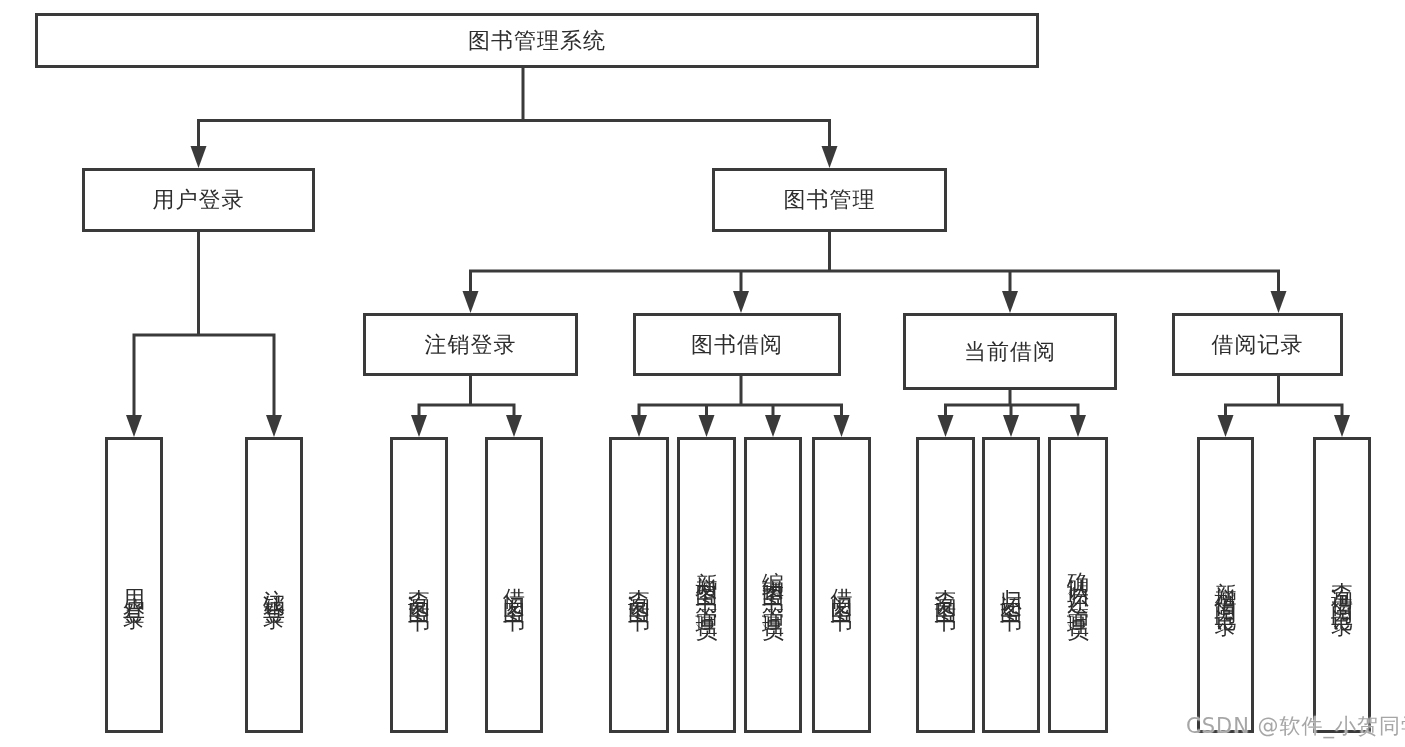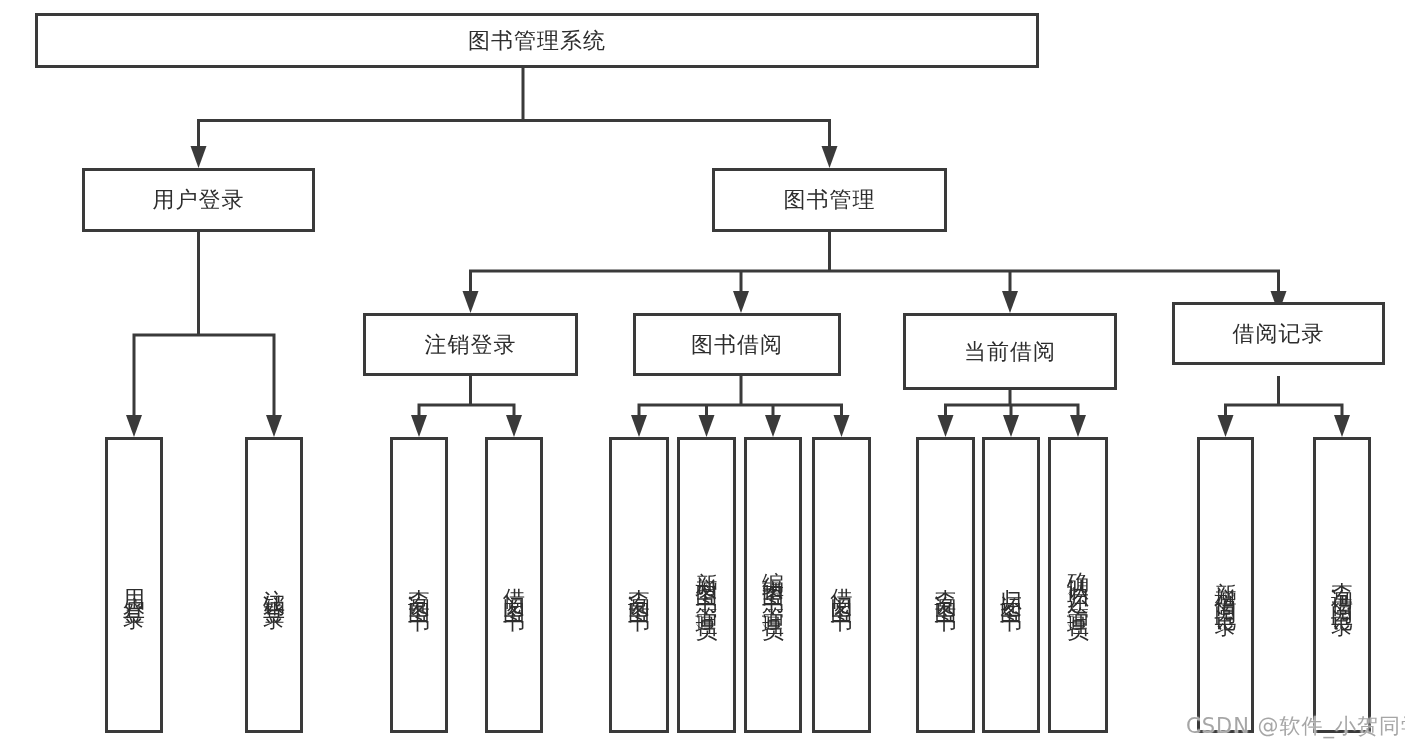--- a/index.html
+++ b/index.html
@@ -83,21 +83,21 @@
 
   <div class="node hbox" style="left:363px;top:313px;width:215px;height:63px">
     <span>注销登录</span>
   </div>
   <div class="node hbox" style="left:633px;top:313px;width:208px;height:63px">
     <span>图书借阅</span>
   </div>
   <div class="node hbox" style="left:903px;top:313px;width:214px;height:77px">
     <span>当前借阅</span>
   </div>
-  <div class="node hbox" style="left:1172px;top:302px;width:213px;height:63px">
+  <div class="node hbox" style="left:1172px;top:313px;width:171px;height:63px">
     <span>借阅记录</span>
   </div>
 
   <div class="node vbox" style="left:105px;top:437px;width:58px;height:296px">
     <span>用户登录</span>
   </div>
   <div class="node vbox" style="left:245px;top:437px;width:58px;height:296px">
     <span>注销登录</span>
   </div>
 

